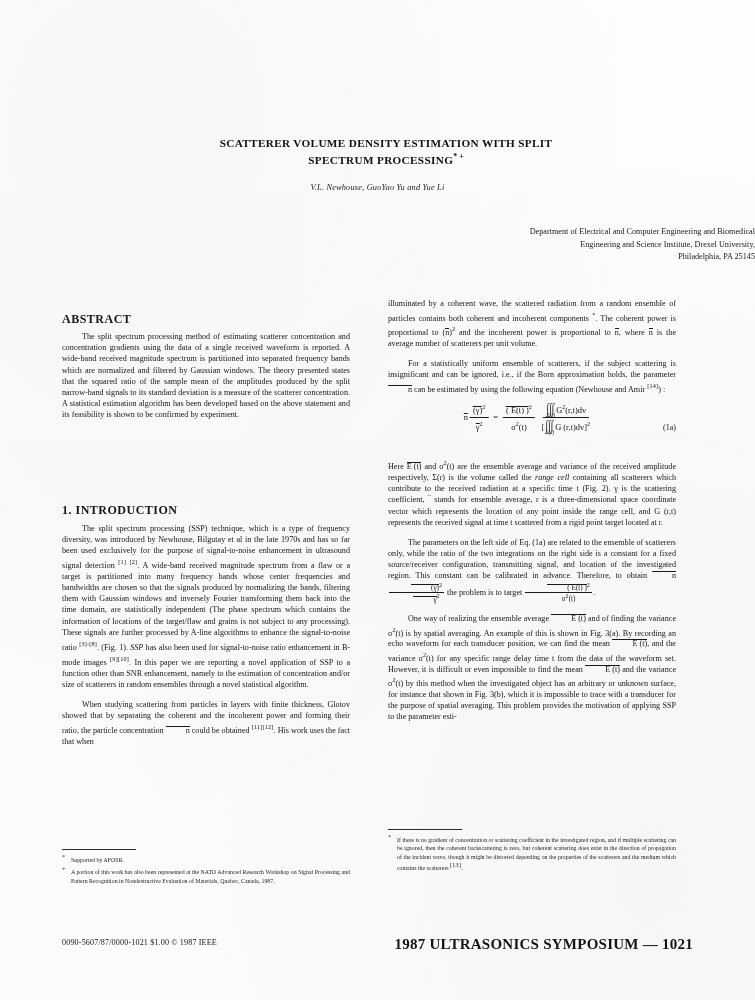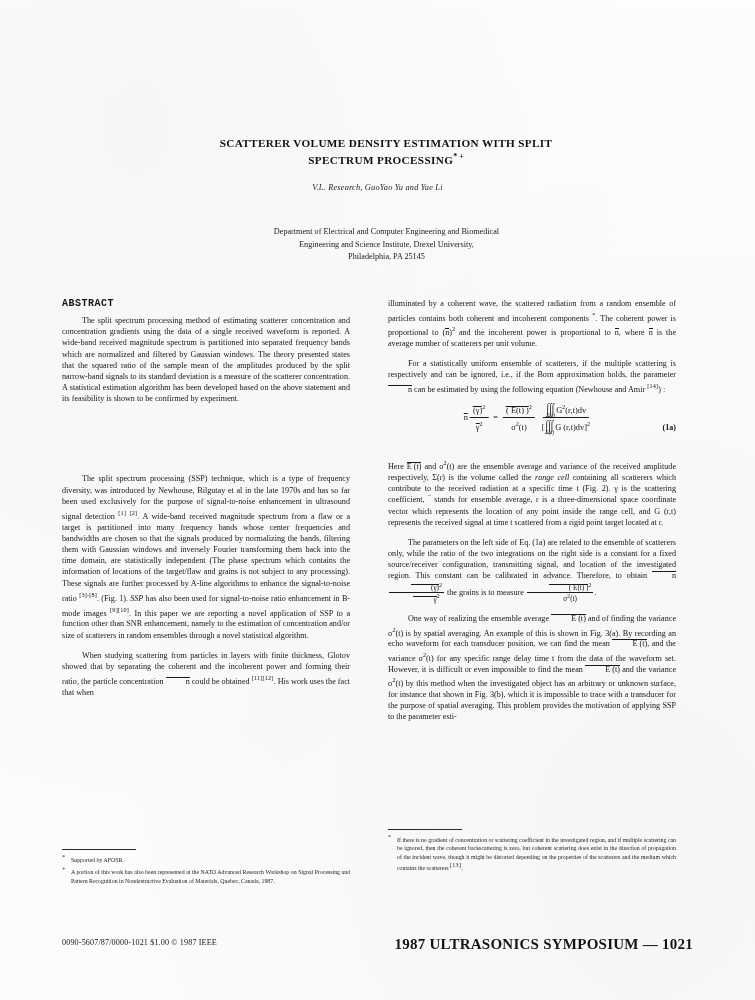--- a/index.html
+++ b/index.html
@@ -65,21 +65,21 @@
     font-style: italic;
     font-size: 8.3px;
     letter-spacing: 0.2px;
     color: #1a1a1a;
   }
   .affil {
     position: absolute;
     left: 0;
     right: 0;
     top: 226px;
-    text-align: center;
+    text-align: right;
     font-size: 8.2px;
     line-height: 12.5px;
     color: #1a1a1a;
     margin-left: 18px;
   }
 
   
   .col {
     position: absolute;
     top: 298px;
@@ -87,24 +87,23 @@
     font-size: 8.15px;
     line-height: 11.15px;
     text-align: justify;
     color: #161616;
   }
   .col-left { left: 62px; }
   .col-right { left: 388px; }
 
   .sec-head {
     font-weight: bold;
-    font-size: 10px;
+    font-size: 12px;
     letter-spacing: 0.5px;
-    margin: 0 0 6px 0;
-    font-family: Liberation Mono, monospace;
+    margin: 16px 0 6px 0;
   }
 
   p.body {
     margin: 0 0 9px 0;
     text-indent: 20px;
     text-align: justify;
     hyphens: auto;
   }
   p.body.noindent { text-indent: 0; }
   p.tight { margin-bottom: 0; }
@@ -137,21 +136,20 @@
     display: flex;
     align-items: center;
     font-size: 8.4px;
     font-family: "Liberation Serif", serif;
   }
   .eqnum {
     position: absolute;
     right: 0;
     top: 20px;
     font-size: 8.1px;
-    font-weight: bold;
   }
   .frac {
     display: inline-flex;
     flex-direction: column;
     align-items: center;
     vertical-align: middle;
     margin: 0 2px;
   }
   .frac .num {
     padding: 0 3px 1px 3px;
@@ -243,47 +241,48 @@
 <div id="page">
   <div id="paper-texture"></div>
 
   <div id="content">
 
     <div class="title">
       <span>SCATTERER VOLUME DENSITY ESTIMATION WITH SPLIT</span><br>
       <span>SPECTRUM PROCESSING</span><span class="sup">* +</span>
     </div>
 
-    <div class="authors">V.L. Research, GuoYao Yu and Yue Li</div>
+    <div class="authors">V.L. Newhouse, GuoYao Yu and Yue Li</div>
 
     <div class="affil">
       <span>Department of Electrical and Computer Engineering and Biomedical</span><br>
       <span>Engineering and Science Institute, Drexel University,</span><br>
       <span>Philadelphia, PA 25145</span>
     </div>
 
     <div class="col col-left">
 
       <div class="sec-head">ABSTRACT</div>
       <p class="body">The split spectrum processing method of estimating scatterer concentration and concentration gradients using the data of a single received waveform is reported. A wide-band received magnitude spectrum is partitioned into separated frequency bands which are normalized and filtered by Gaussian windows. The theory presented states that the squared ratio of the sample mean of the amplitudes produced by the split narrow-band signals to its standard deviation is a measure of the scatterer concentration. A statistical estimation algorithm has been developed based on the above statement and its feasibility is shown to be confirmed by experiment.</p>
 
       <div class="gap-lg"></div>
 
+      <div class="sec-head">1.  INTRODUCTION</div>
 
       <p class="body"><span>The split spectrum processing (SSP) technique, which is a type of frequency diversity, was introduced by Newhouse, Bilgutay et al in the late 1970s and has so far been used exclusively for the purpose of signal-to-noise enhancement in ultrasound signal detection </span><span class="ref">[1] [2]</span><span>. A wide-band received magnitude spectrum from a flaw or a target is partitioned into many frequency bands whose center frequencies and bandwidths are chosen so that the signals produced by normalizing the bands, filtering them with Gaussian windows and inversely Fourier transforming them back into the time domain, are statistically independent (The phase spectrum which contains the information of locations of the target/flaw and grains is not subject to any processing). These signals are further processed by A-line algorithms to enhance the signal-to-noise ratio </span><span class="ref">[3]-[8]</span><span>. (Fig. 1). </span><span class="ital">SSP</span><span> has also been used for signal-to-noise ratio enhancement in B-mode images </span><span class="ref">[9][10]</span><span>. In this paper we are reporting a novel application of SSP to a function other than SNR enhancement, namely to the estimation of concentration and/or size of scatterers in random ensembles through a novel statistical algorithm.</span></p>
 
       <p class="body"><span>When studying scattering from particles in layers with finite thickness, Glotov showed that by separating the coherent and the incoherent power and forming their ratio, the particle concentration </span><span class="ovl">n</span><span> could be obtained </span><span class="ref">[11][12]</span><span>. His work uses the fact that when</span></p>
 
     </div>
 
     <div class="col col-right">
 
       <p class="body noindent"><span>illuminated by a coherent wave, the scattered radiation from a random ensemble of particles contains both coherent and incoherent components </span><span class="fn-mark">*</span><span>. The coherent power is proportional to (</span><span class="ovl">n</span><span>)</span><span class="sup">2</span><span> and the incoherent power is proportional to </span><span class="ovl">n</span><span>, where </span><span class="ovl">n</span><span> is the average number of scatterers per unit volume.</span></p>
 
-      <p class="body tight"><span>For a statistically uniform ensemble of scatterers, if the multiple scattering is respectively and can be ignored, i.e., if the Born approximation holds, the parameter </span><span class="ovl">n</span><span> can be estimated by using the following equation (Newhouse and Amir </span><span class="ref">[14]</span><span>) :</span></p>
+      <p class="body tight"><span>For a statistically uniform ensemble of scatterers, if the subject scattering is insignificant and can be ignored, i.e., if the Born approximation holds, the parameter </span><span class="ovl">n</span><span> can be estimated by using the following equation (Newhouse and Amir </span><span class="ref">[14]</span><span>) :</span></p>
 
       <div class="eqwrap">
         <div class="eqbody">
 
           <span class="ovl">n</span>
           <span class="frac">
             <span class="num"><span class="ovl">(γ)</span><span class="sup">2</span></span>
             <span class="den"><span class="ovl">γ</span><span class="sup">2</span></span>
           </span>
 
@@ -301,21 +300,21 @@
 
         </div>
         <div class="eqnum">(1a)</div>
       </div>
 
       <p class="body noindent"><span>Here </span><span class="ovl">E (t)</span><span> and σ</span><span class="sup">2</span><span>(t) are the ensemble average and variance of the received amplitude respectively, Σ(r) is the volume called the </span><span class="ital">range cell</span><span> containing all scatterers which contribute to the received radiation at a specific time t (Fig. 2). γ is the scattering coefficient, ‾ stands for ensemble average, r is a three-dimensional space coordinate vector which represents the location of any point inside the range cell, and G (r,t) represents the received signal at time t scattered from a rigid point target located at r.</span></p>
 
       <p class="body"><span>The parameters on the left side of Eq. (1a) are related to the ensemble of scatterers only, while the ratio of the two integrations on the right side is a constant for a fixed source/receiver configuration, transmitting signal, and location of the investigated region. This constant can be calibrated in advance. Therefore, to obtain </span><span class="ovl">n</span><span class="ifrac">
             <span class="num"><span class="ovl">(γ)</span><span class="sup">2</span></span>
             <span class="den"><span class="ovl">γ</span><span class="sup">2</span></span>
-          </span><span> the grains is to measure </span><span class="ifrac">
+          </span><span> the problem is to target </span><span class="ifrac">
             <span class="num"><span class="ovl">( E(t) )</span><span class="sup">2</span></span>
             <span class="den"><span>σ</span><span class="sup">2</span><span>(t)</span></span>
           </span><span>.</span></p>
 
       <p class="body"><span>One way of realizing the ensemble average </span><span class="ovl">E (t)</span><span> and of finding the variance σ</span><span class="sup">2</span><span>(t) is by spatial averaging. An example of this is shown in Fig. 3(a). By recording an echo waveform for each transducer position, we can find the mean </span><span class="ovl">E (t)</span><span>, and the variance σ</span><span class="sup">2</span><span>(t) for any specific range delay time t from the data of the waveform set. However, it is difficult or even impossible to find the mean </span><span class="ovl">E (t)</span><span> and the variance σ</span><span class="sup">2</span><span>(t) by this method when the investigated object has an arbitrary or unknown surface, for instance that shown in Fig. 3(b), which it is impossible to trace with a transducer for the purpose of spatial averaging. This problem provides the motivation of applying SSP to the parameter esti-</span></p>
 
     </div>
 
     <div class="fnote fnote-left">
       <div class="fnrule"></div>

